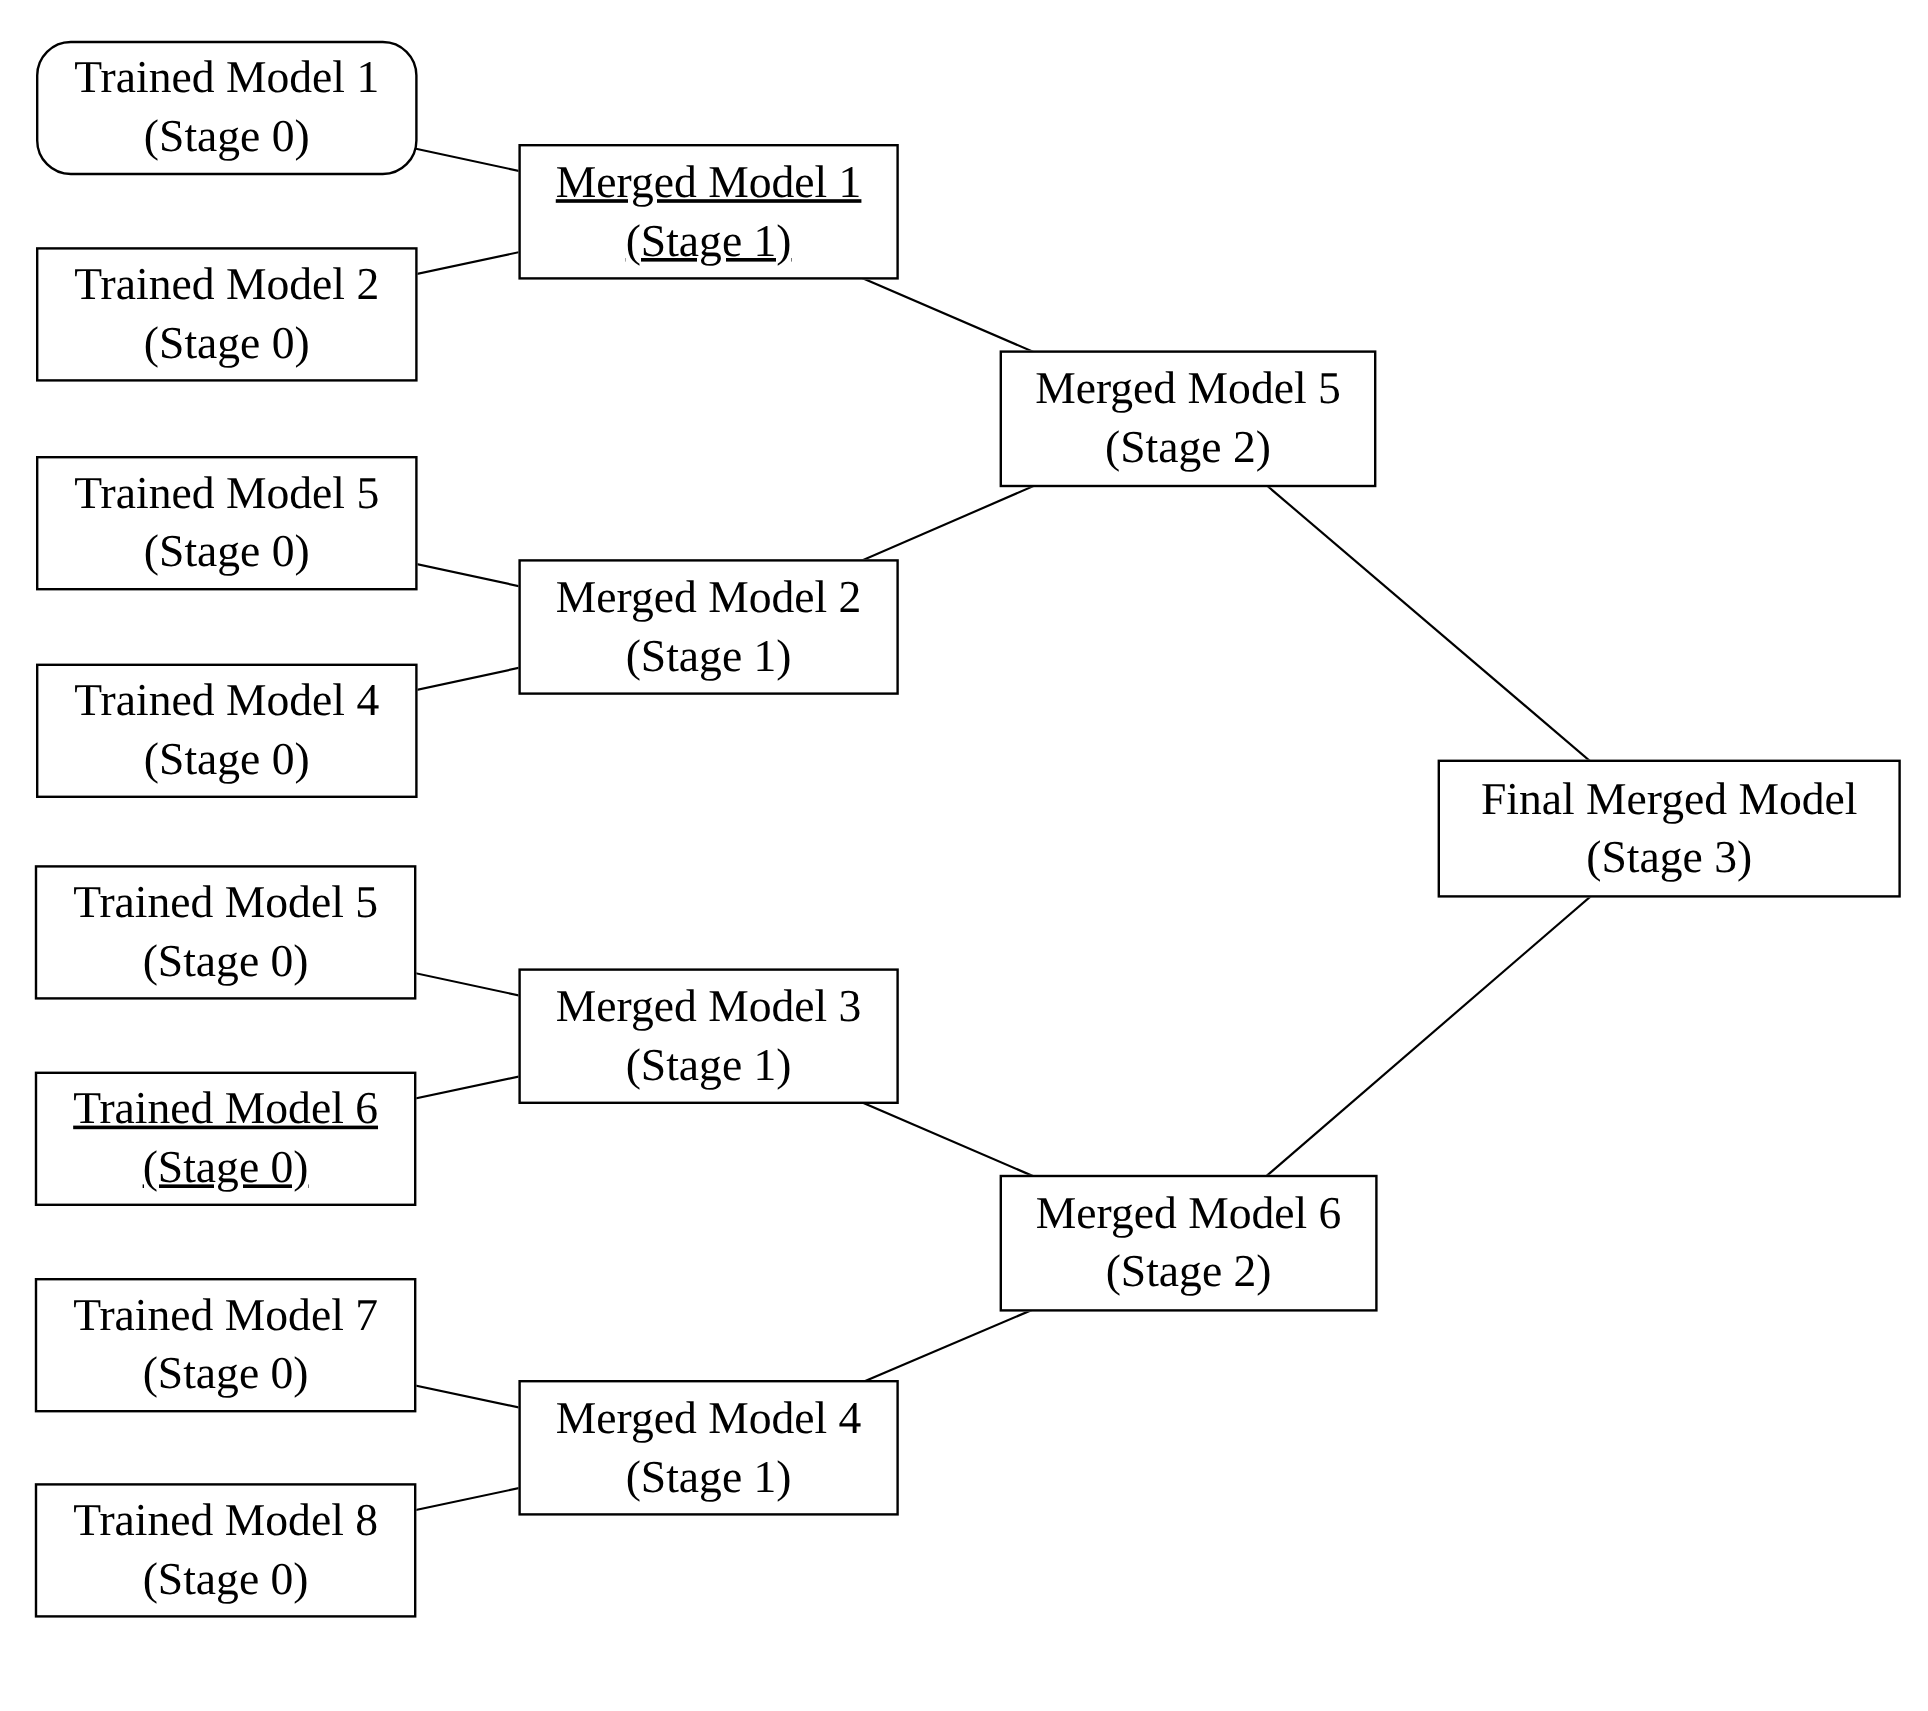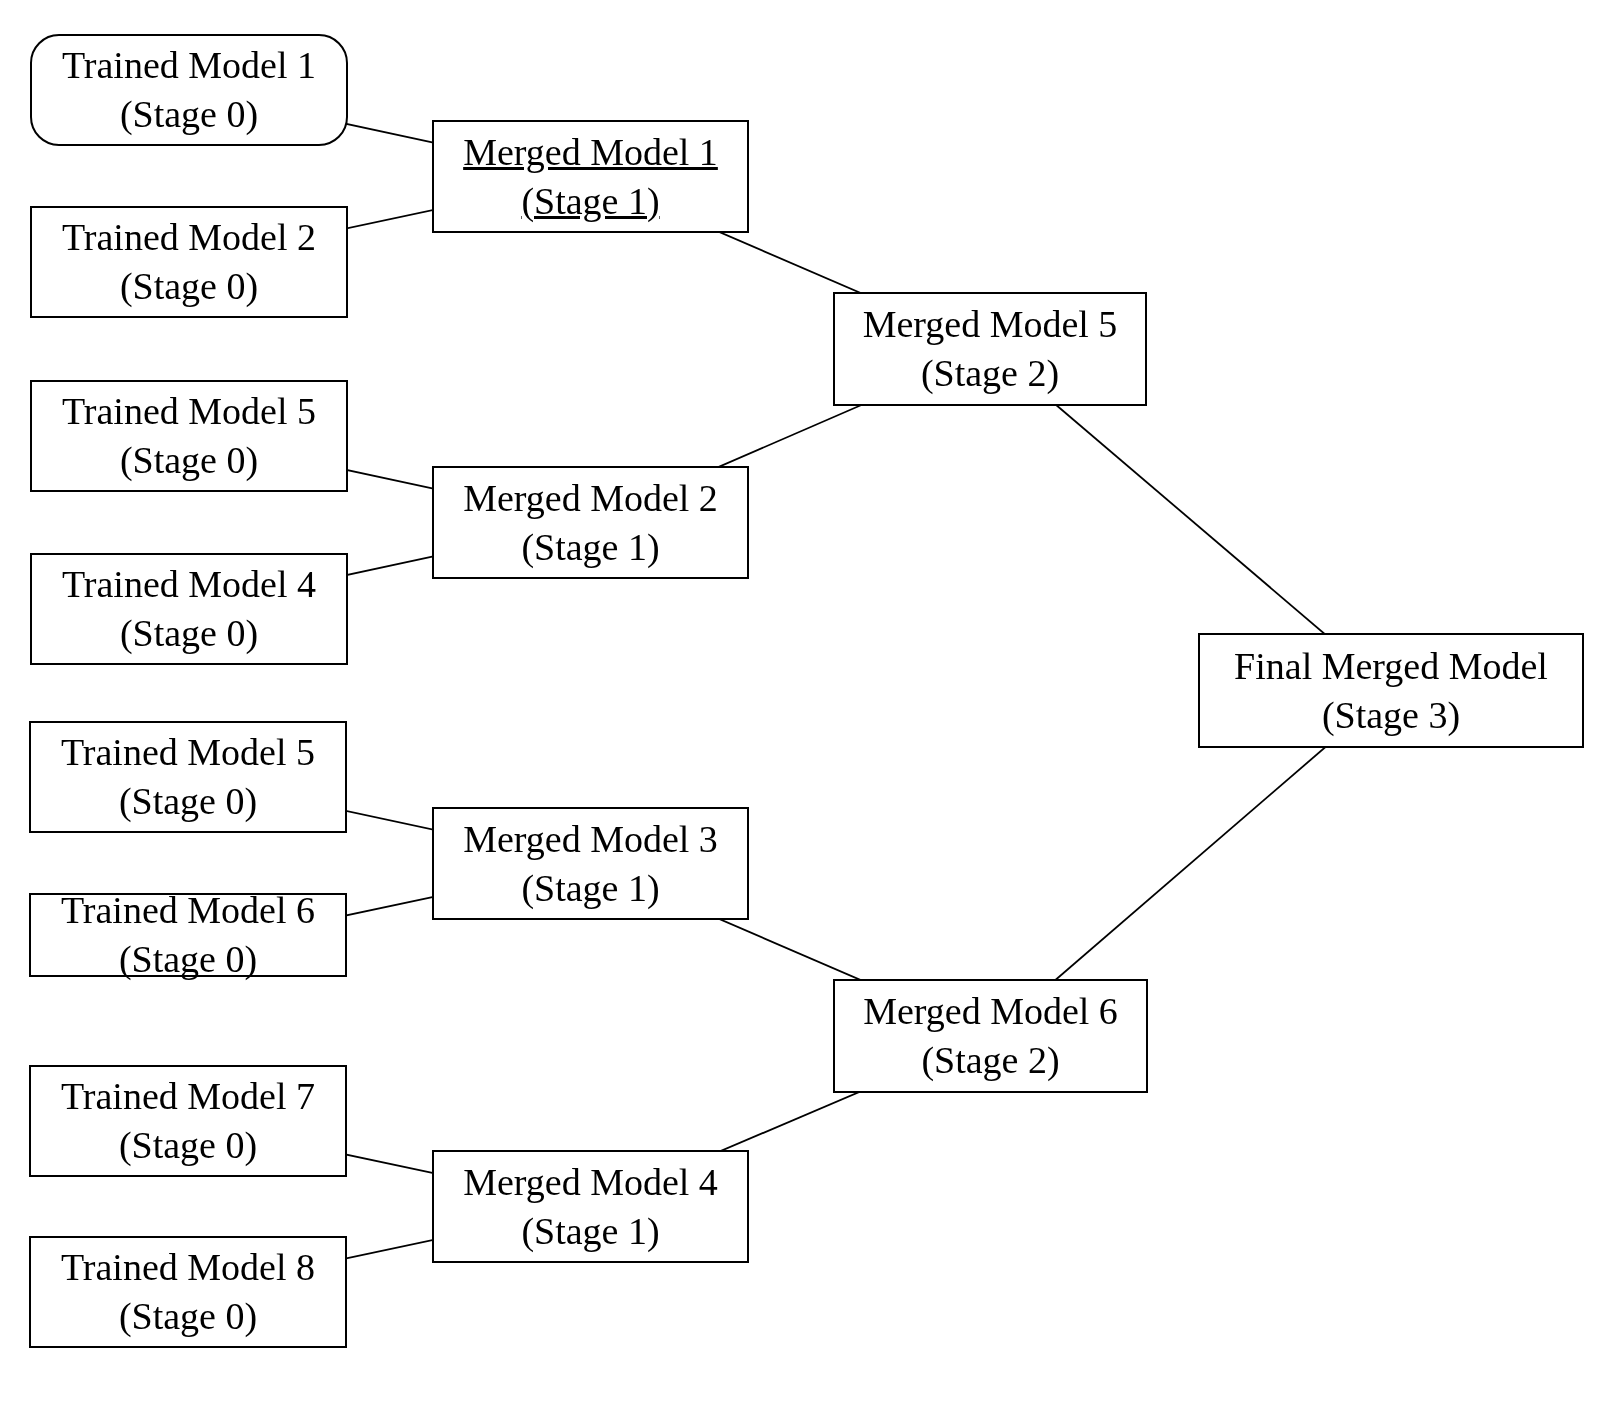--- a/index.html
+++ b/index.html
@@ -71,21 +71,21 @@
       <span>(Stage 0)</span>
     </div>
     <div class="node" style="left: 30px; top: 553px; width: 318px; height: 112px;">
       <span>Trained Model 4</span>
       <span>(Stage 0)</span>
     </div>
     <div class="node" style="left: 29px; top: 721px; width: 318px; height: 112px;">
       <span>Trained Model 5</span>
       <span>(Stage 0)</span>
     </div>
-    <div class="node" style="left: 29px; top: 893px; width: 318px; height: 84px;">
+    <div class="node" style="left: 29px; top: 893px; width: 318px; height: 112px; text-decoration: underline;">
       <span>Trained Model 6</span>
       <span>(Stage 0)</span>
     </div>
     <div class="node" style="left: 29px; top: 1065px; width: 318px; height: 112px; text-align: right;">
       <span>Trained Model 7</span>
       <span>(Stage 0)</span>
     </div>
     <div class="node" style="left: 29px; top: 1236px; width: 318px; height: 112px; text-align: right;">
       <span>Trained Model 8</span>
       <span>(Stage 0)</span>

